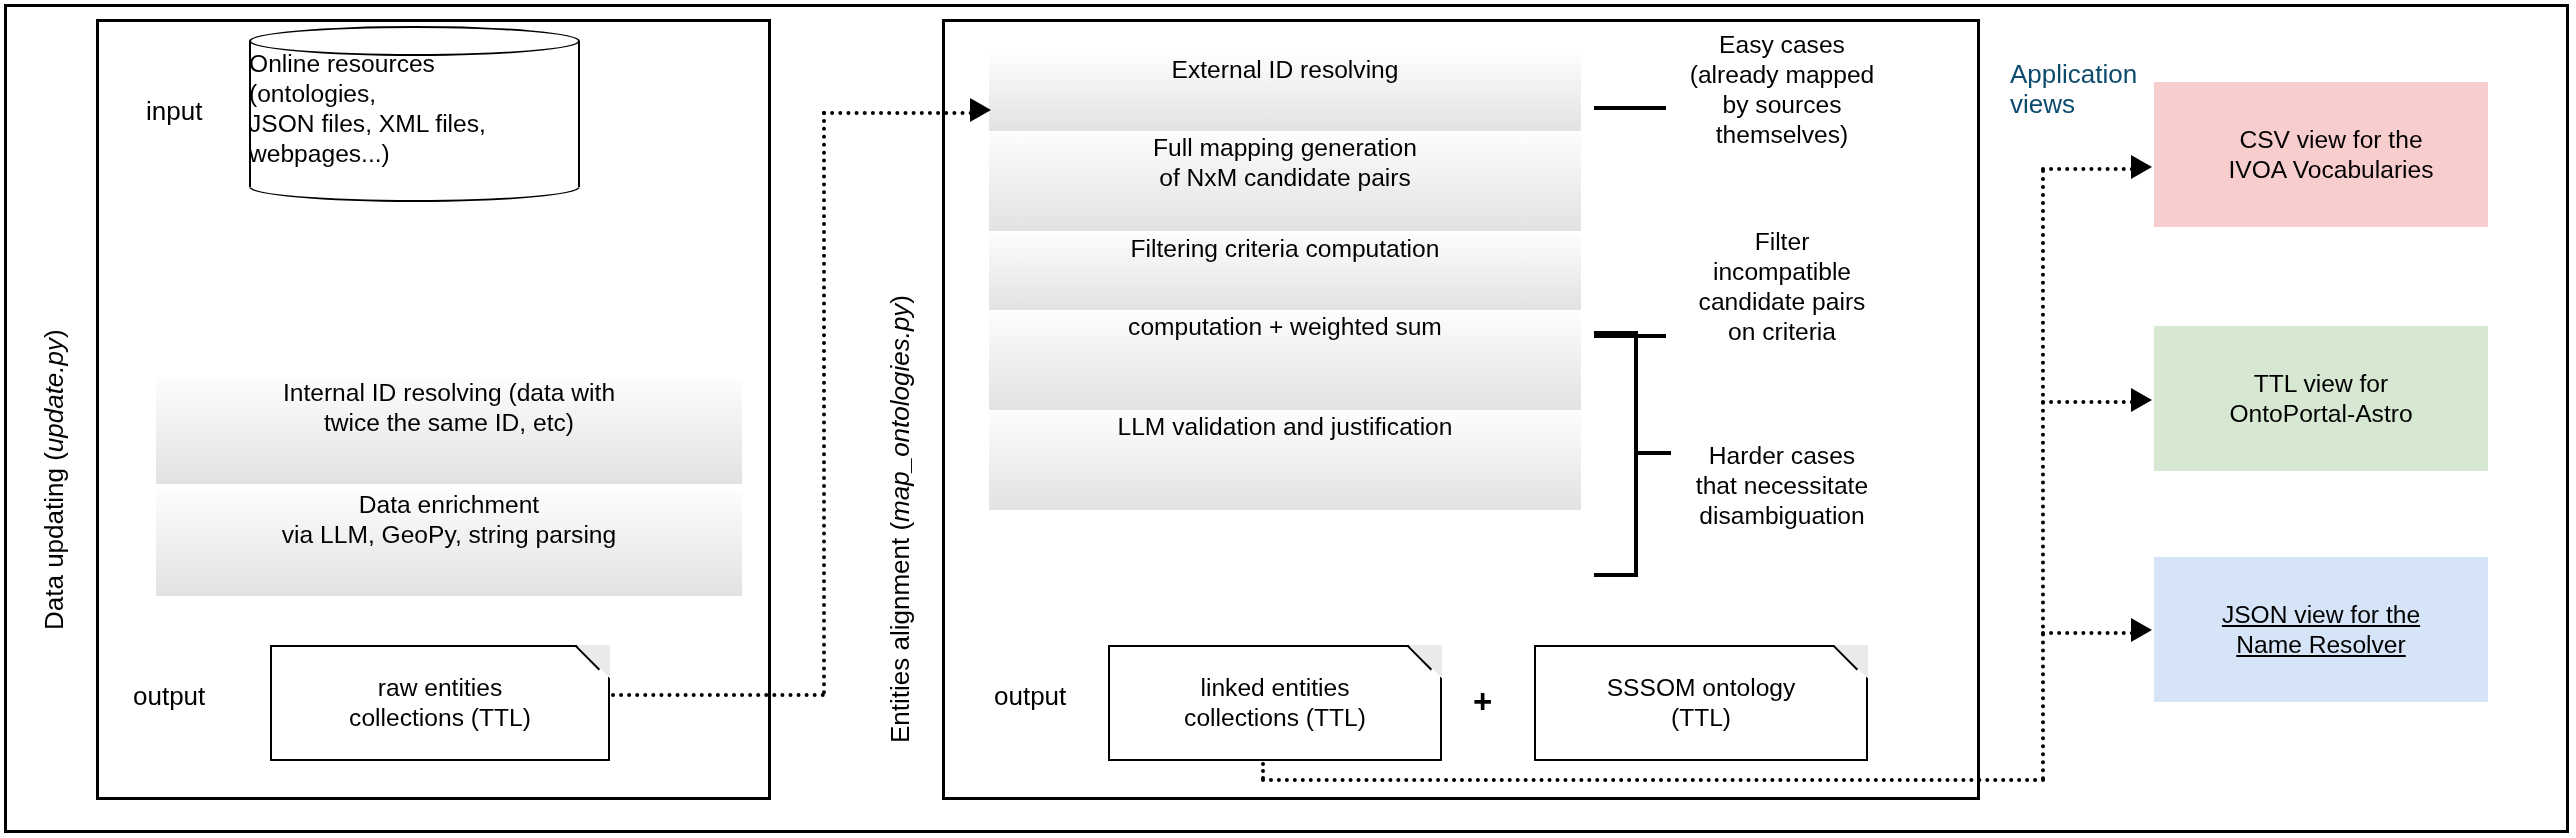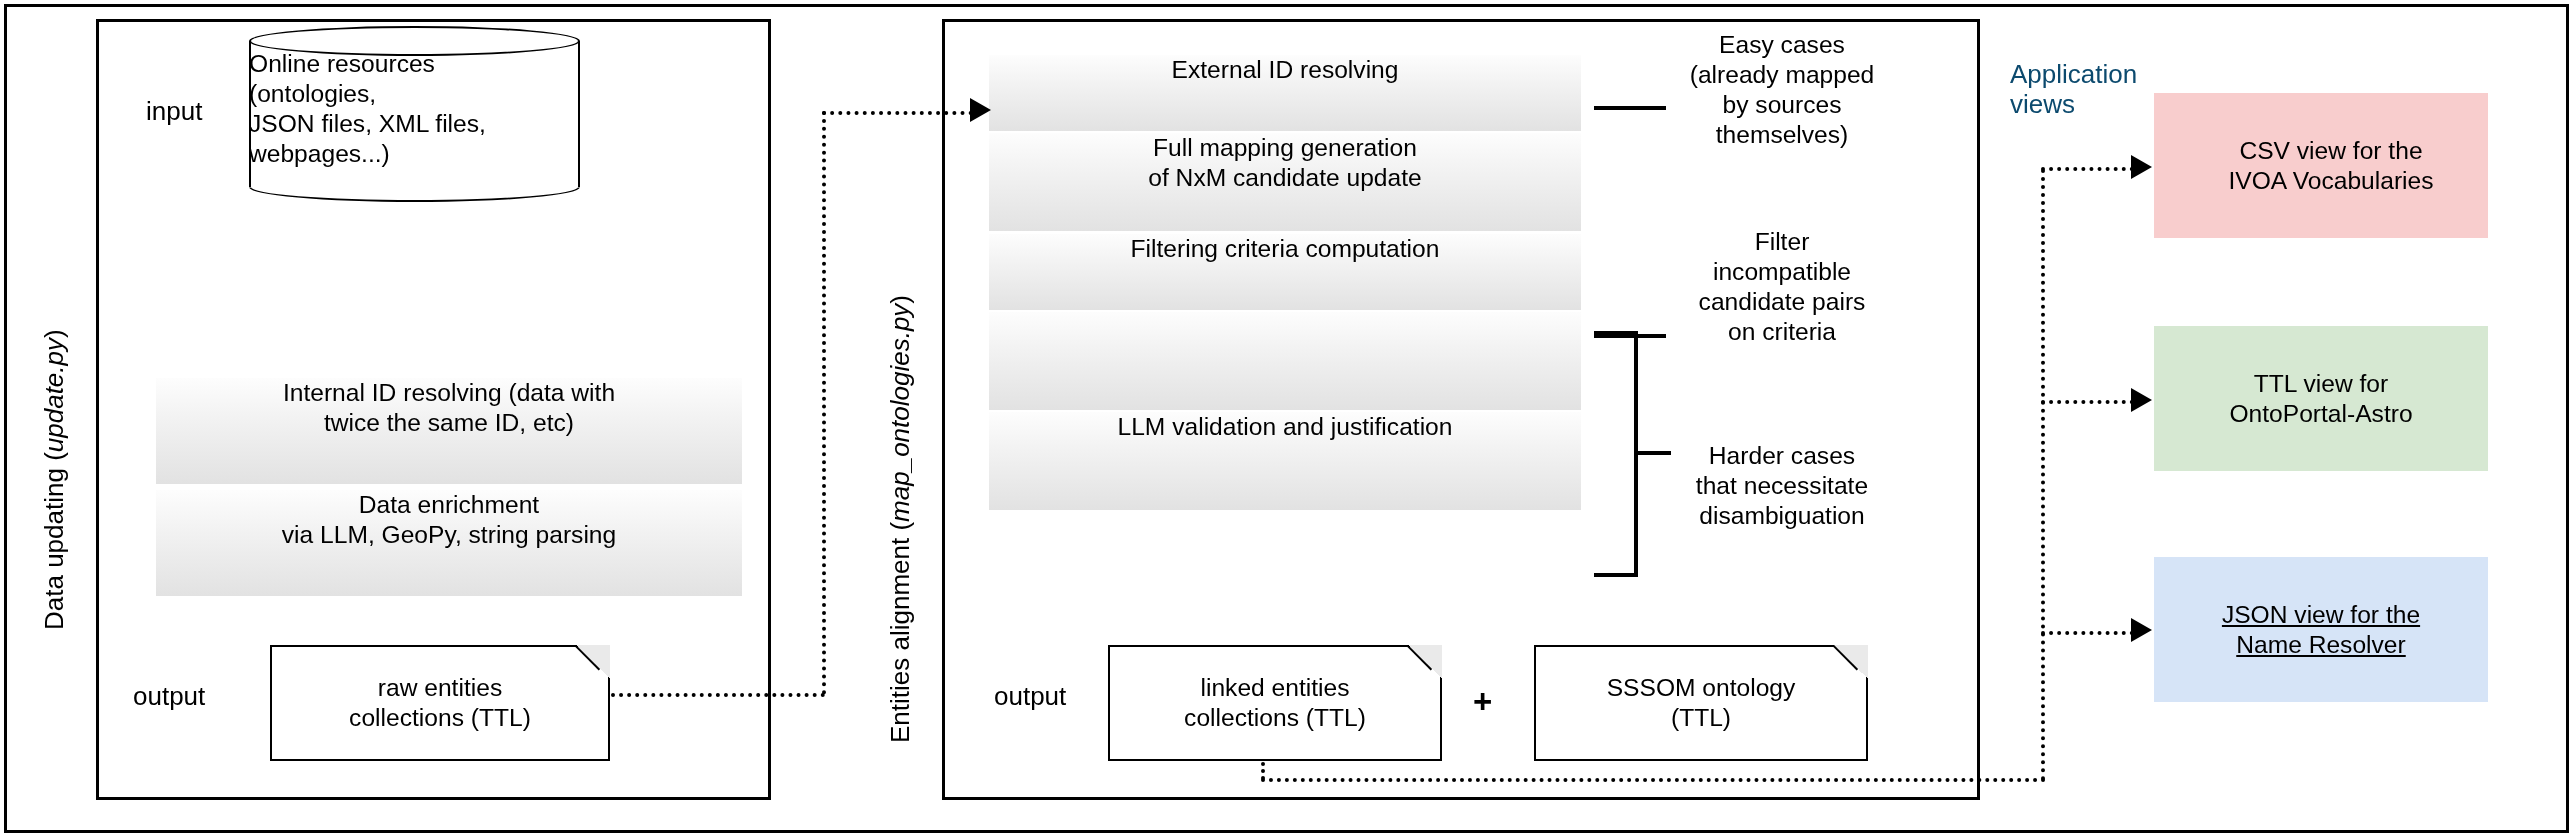--- a/index.html
+++ b/index.html
@@ -114,21 +114,21 @@
   #dotB-h-json{left:2041px;top:631px;width:101px;}
   #arrowCSV{left:2131px;top:155px;}
   #arrowTTL{left:2131px;top:388px;}
   #arrowJSON{left:2131px;top:618px;}
 
   
   #label-appviews{position:absolute;left:2010px;top:19px;width:164px;
       font-size:26px;line-height:30px;color:#0c4a6e;margin-top:40px;}
   .viewbox{position:absolute;box-sizing:border-box;display:flex;align-items:center;
            justify-content:center;text-align:center;font-size:24.6px;line-height:30px;color:#000;}
-  #view-csv {left:2154px;top:93px;width:334px;height:145px;padding-left:20px;}
+  #view-csv {left:2154px;top:82px;width:334px;height:145px;padding-left:20px;}
   #view-ttl {left:2154px;top:326px;width:334px;height:145px;}
   #view-json{left:2154px;top:557px;width:334px;height:145px;text-decoration:underline;}
 </style>
 </head>
 <body>
 
 <div id="stage">
   <div class="outer-frame"></div>
 
   <div class="panel" id="panel-updating"></div>
@@ -185,30 +185,31 @@
   <div class="io-label" id="label-output-mid">output</div>
 
   <div class="gbar" id="gbar-extid">
     <div>
         <div>External ID resolving</div>
       </div>
   </div>
   <div class="gbar" id="gbar-fullmap">
     <div>
       <div>Full mapping generation</div>
-      <div>of NxM candidate update</div>
+      <div>of NxM candidate pairs</div>
     </div>
   </div>
   <div class="gbar" id="gbar-filter">
     <div>
         <div>Filtering criteria computation</div>
       </div>
   </div>
   <div class="gbar" id="gbar-surface">
     <div>
+      <div>computation + weighted sum</div>
     </div>
   </div>
   <div class="gbar" id="gbar-llm">
     <div>
         <div>LLM validation and justification</div>
       </div>
   </div>
 
   <div class="hrule" id="rule-easy"></div>
   <div class="hrule" id="rule-filter"></div>

